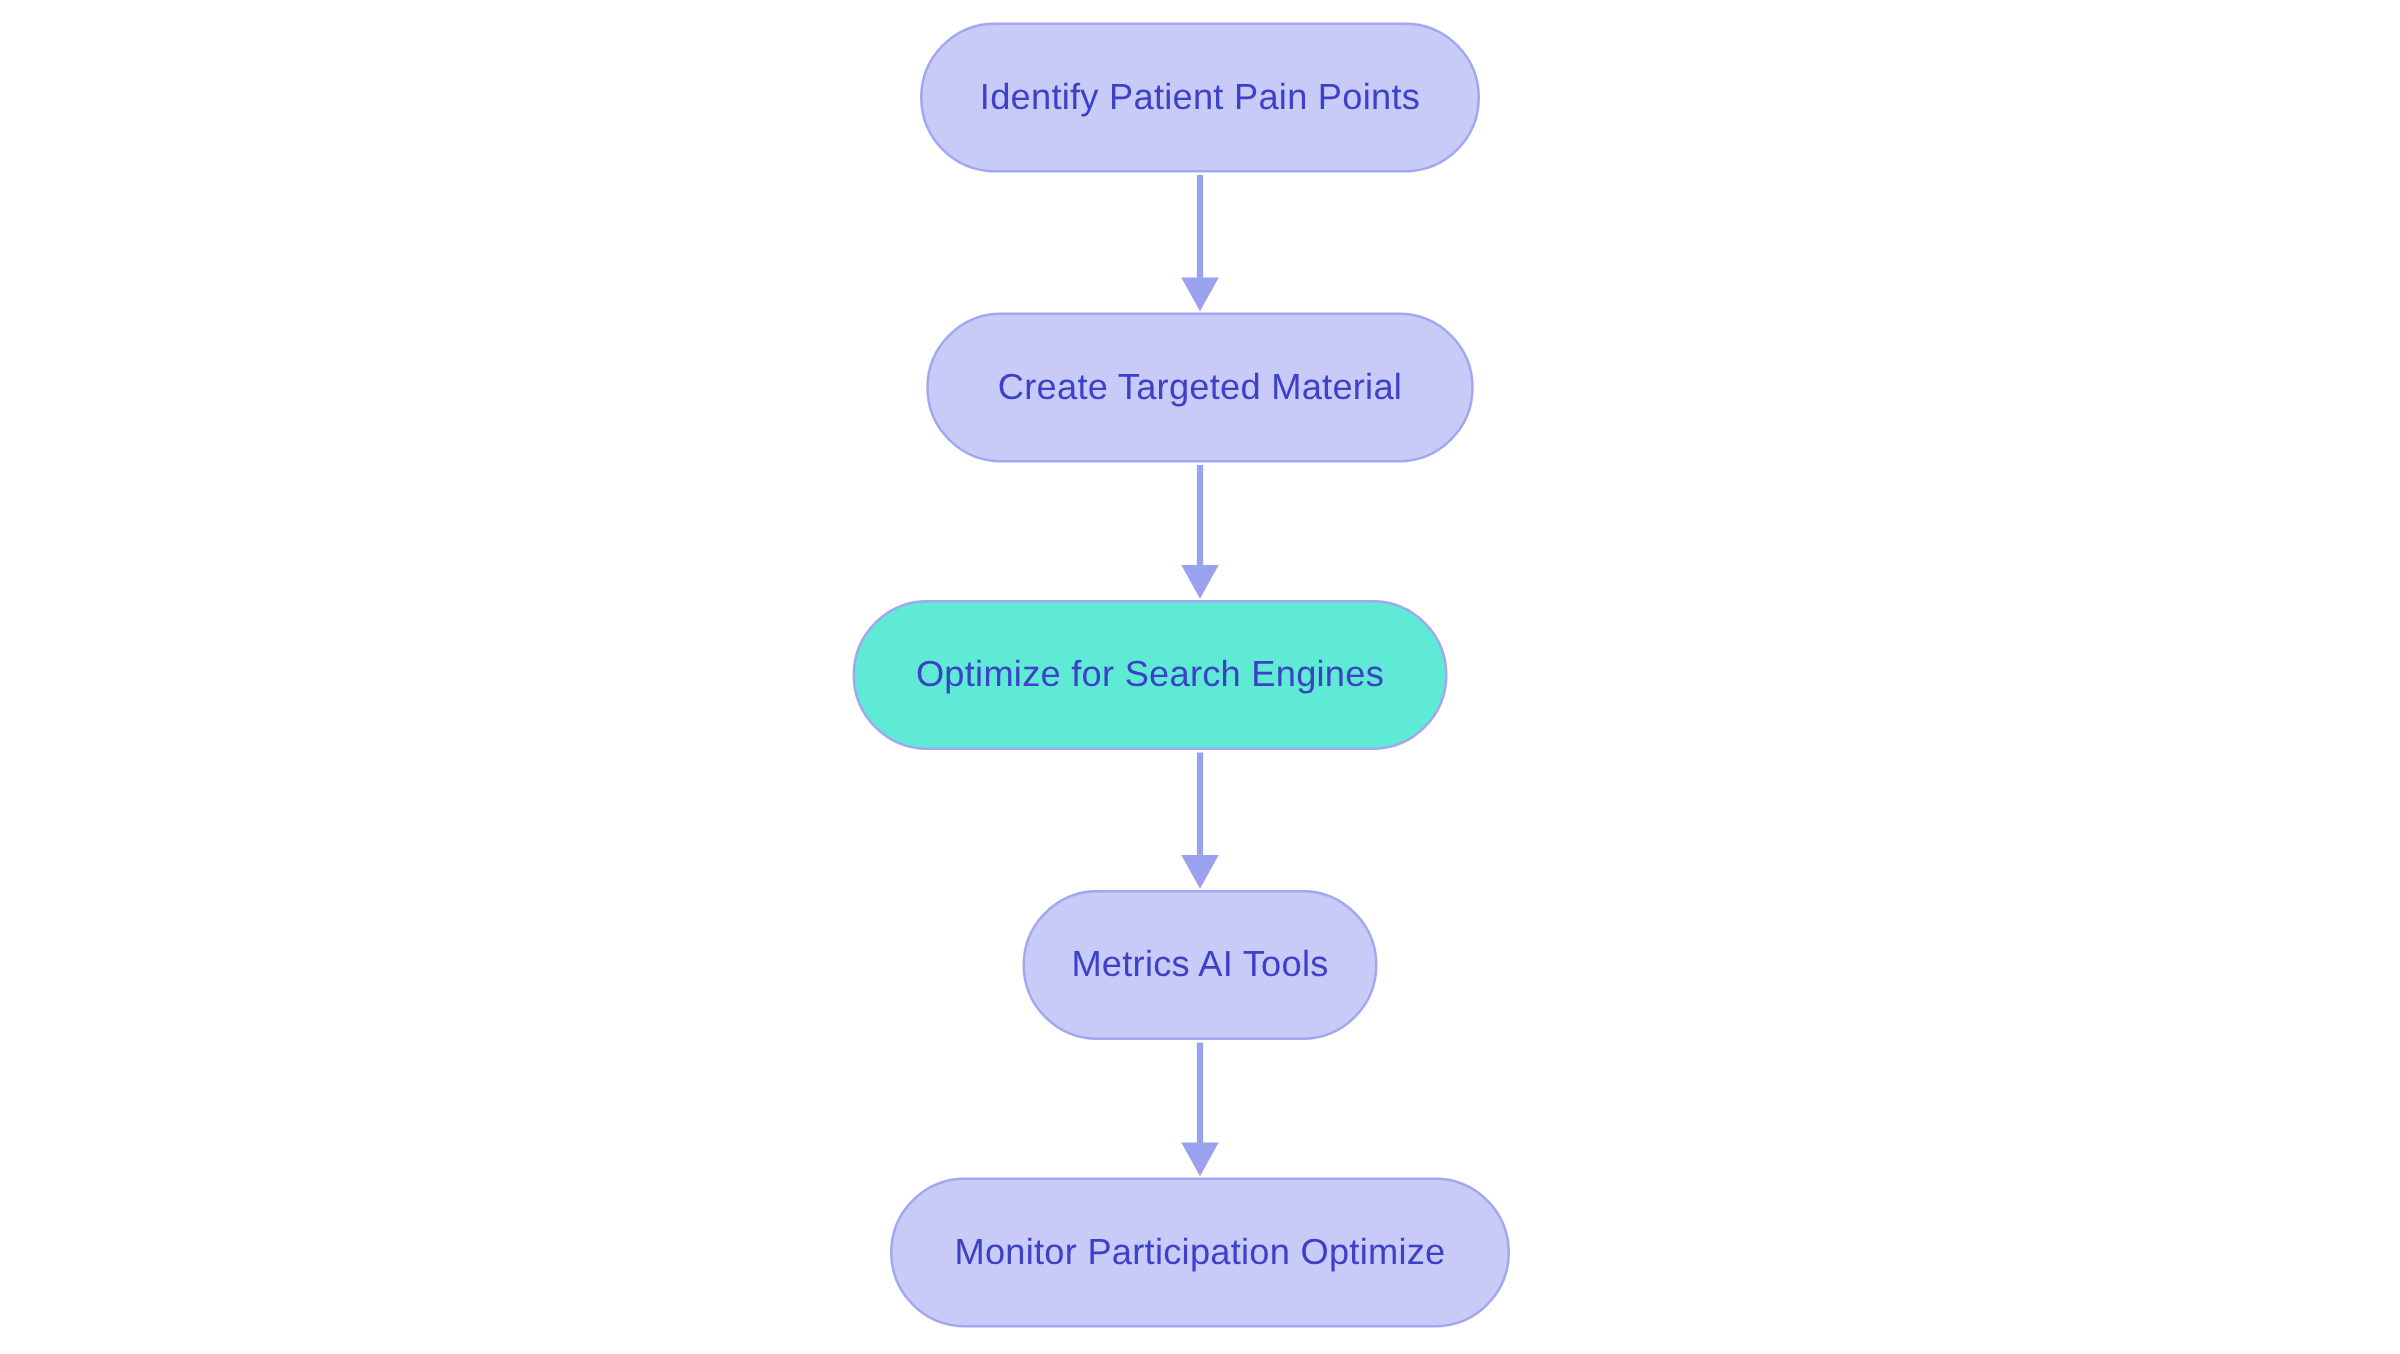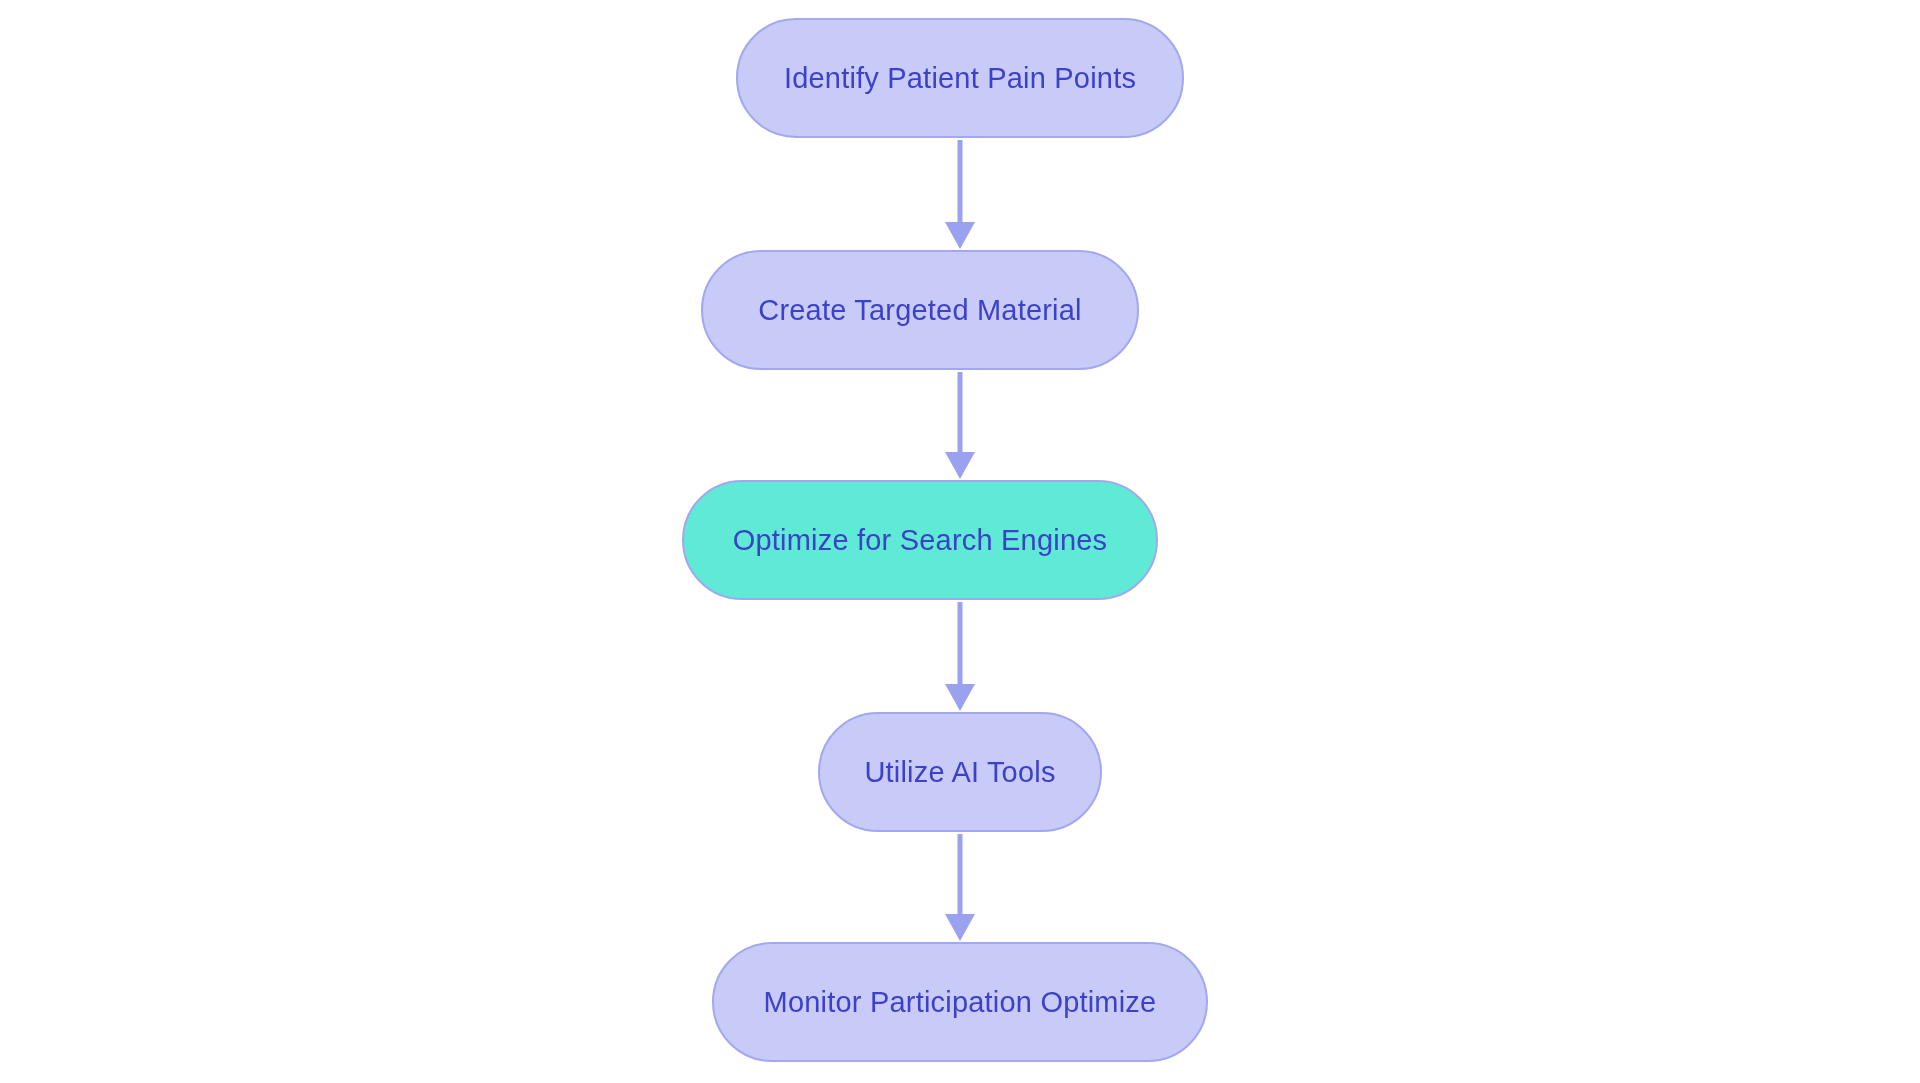--- a/index.html
+++ b/index.html
@@ -55,18 +55,18 @@
         <line x1="960" x2="960" y1="602" y2="690" stroke="#9aa1ef" stroke-width="5"></line>
         <polygon points="945,684 975,684 960,711" fill="#9aa1ef"></polygon>
       </g>
       <g>
         <line x1="960" x2="960" y1="834" y2="920" stroke="#9aa1ef" stroke-width="5"></line>
         <polygon points="945,914 975,914 960,941" fill="#9aa1ef"></polygon>
       </g>
     </svg>
   <div id="node-layer">
       <div class="flow-node" style="left: 736px; top: 18px; width: 448px; height: 120px; background: rgb(200, 203, 247); border-color: rgb(162, 167, 240); color: rgb(60, 65, 200);">Identify Patient Pain Points</div>
-      <div class="flow-node" style="left: 701px; top: 250px; width: 438px; height: 120px; background: rgb(200, 203, 247); border-color: rgb(162, 167, 240); color: rgb(60, 65, 200);">Create Targeted Material</div>
+      <div class="flow-node" style="left: 741px; top: 250px; width: 438px; height: 120px; background: rgb(200, 203, 247); border-color: rgb(162, 167, 240); color: rgb(60, 65, 200);">Create Targeted Material</div>
       <div class="flow-node" style="left: 682px; top: 480px; width: 476px; height: 120px; background: #5eead4; border-color: rgb(162, 167, 240); color: rgb(60, 65, 200);">Optimize for Search Engines</div>
-      <div class="flow-node" style="left: 818px; top: 712px; width: 284px; height: 120px; background: rgb(200, 203, 247); border-color: rgb(162, 167, 240); color: rgb(60, 65, 200);">Utilize AI Tools</div>
+      <div class="flow-node" style="left: 818px; top: 712px; width: 284px; height: 120px; background: rgb(200, 203, 247); border-color: rgb(162, 167, 240); color: rgb(60, 65, 200);">Metrics AI Tools</div>
       <div class="flow-node" style="left: 712px; top: 942px; width: 496px; height: 120px; background: rgb(200, 203, 247); border-color: rgb(162, 167, 240); color: rgb(60, 65, 200);">Monitor Participation Optimize</div>
     </div>
 </div>
 
 </body></html>

